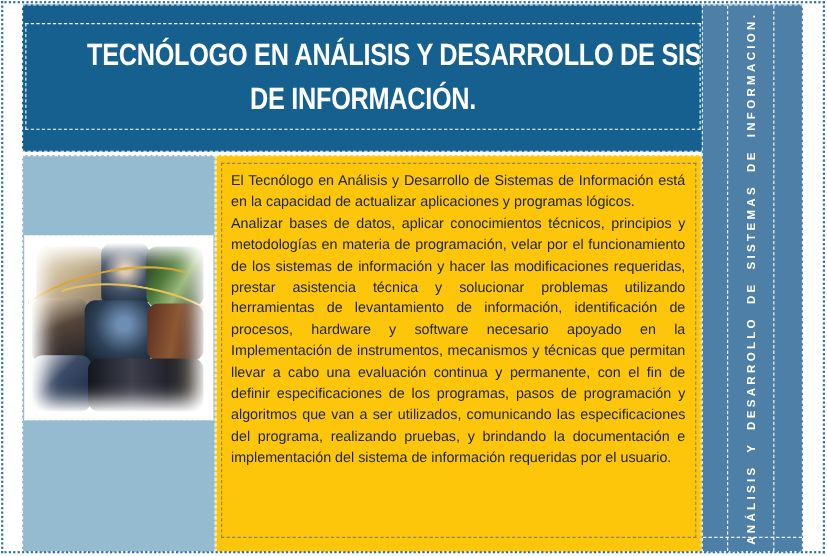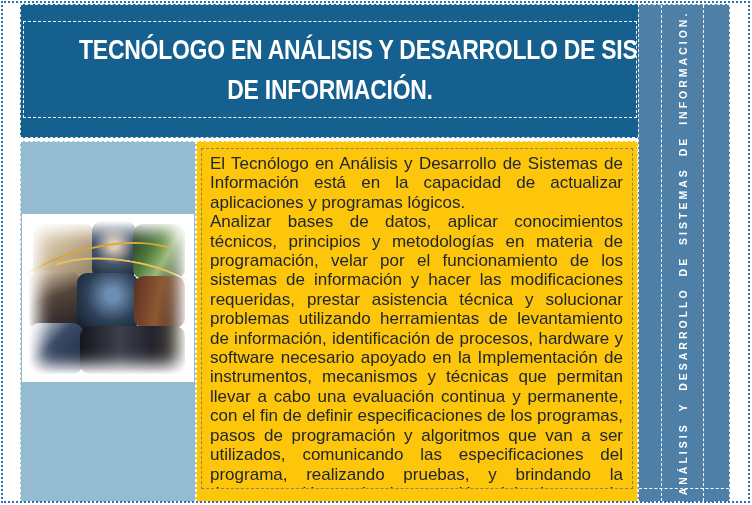--- a/index.html
+++ b/index.html
@@ -47,21 +47,21 @@
   .s1{left:-18%;top:18%;width:120%;height:55%;border-top-color:#d7a534;transform:rotate(-14deg);}
   .s2{left:4%;top:26%;width:110%;height:48%;border-top-color:#e6c05a;transform:rotate(10deg);}
   .feather{position:absolute;inset:0;border-radius:18px;pointer-events:none;
       box-shadow:inset 0 0 16px 12px #ffffff, inset 0 0 5px 3px #ffffff;}
 
   
   .yellow-panel{position:absolute;left:196px;top:141px;width:442px;height:361px;
        background:#fdc60b;border:1px dashed rgba(255,255,255,.85);box-sizing:border-box;}
   .text-box{position:absolute;left:4px;right:4px;top:6px;bottom:12px;
        border:1px dashed #8a8262;padding:5px 9px 4px 8px;box-sizing:border-box;overflow:hidden;}
-  .text-box p{margin:0;font-size:17px;line-height:19.4px;color:#20262e;
+  .text-box p{margin:0;font-size:13px;line-height:19.4px;color:#20262e;
        text-align:justify;font-weight:500;}
 
   
   .sidebar{position:absolute;left:638px;top:4px;width:92px;height:498px;
        background:#4e80a7;border:1px dashed rgba(255,255,255,.9);box-sizing:border-box;}
   .rail{position:absolute;top:0;bottom:0;width:0;border-left:1px dashed #ffffff;}
   .rail-left{left:22px;}
   .rail-right{left:64px;}
   .sidebar-bottom-dash{position:absolute;left:0;right:0;bottom:12px;height:0;
        border-top:1px dashed #ffffff;}

